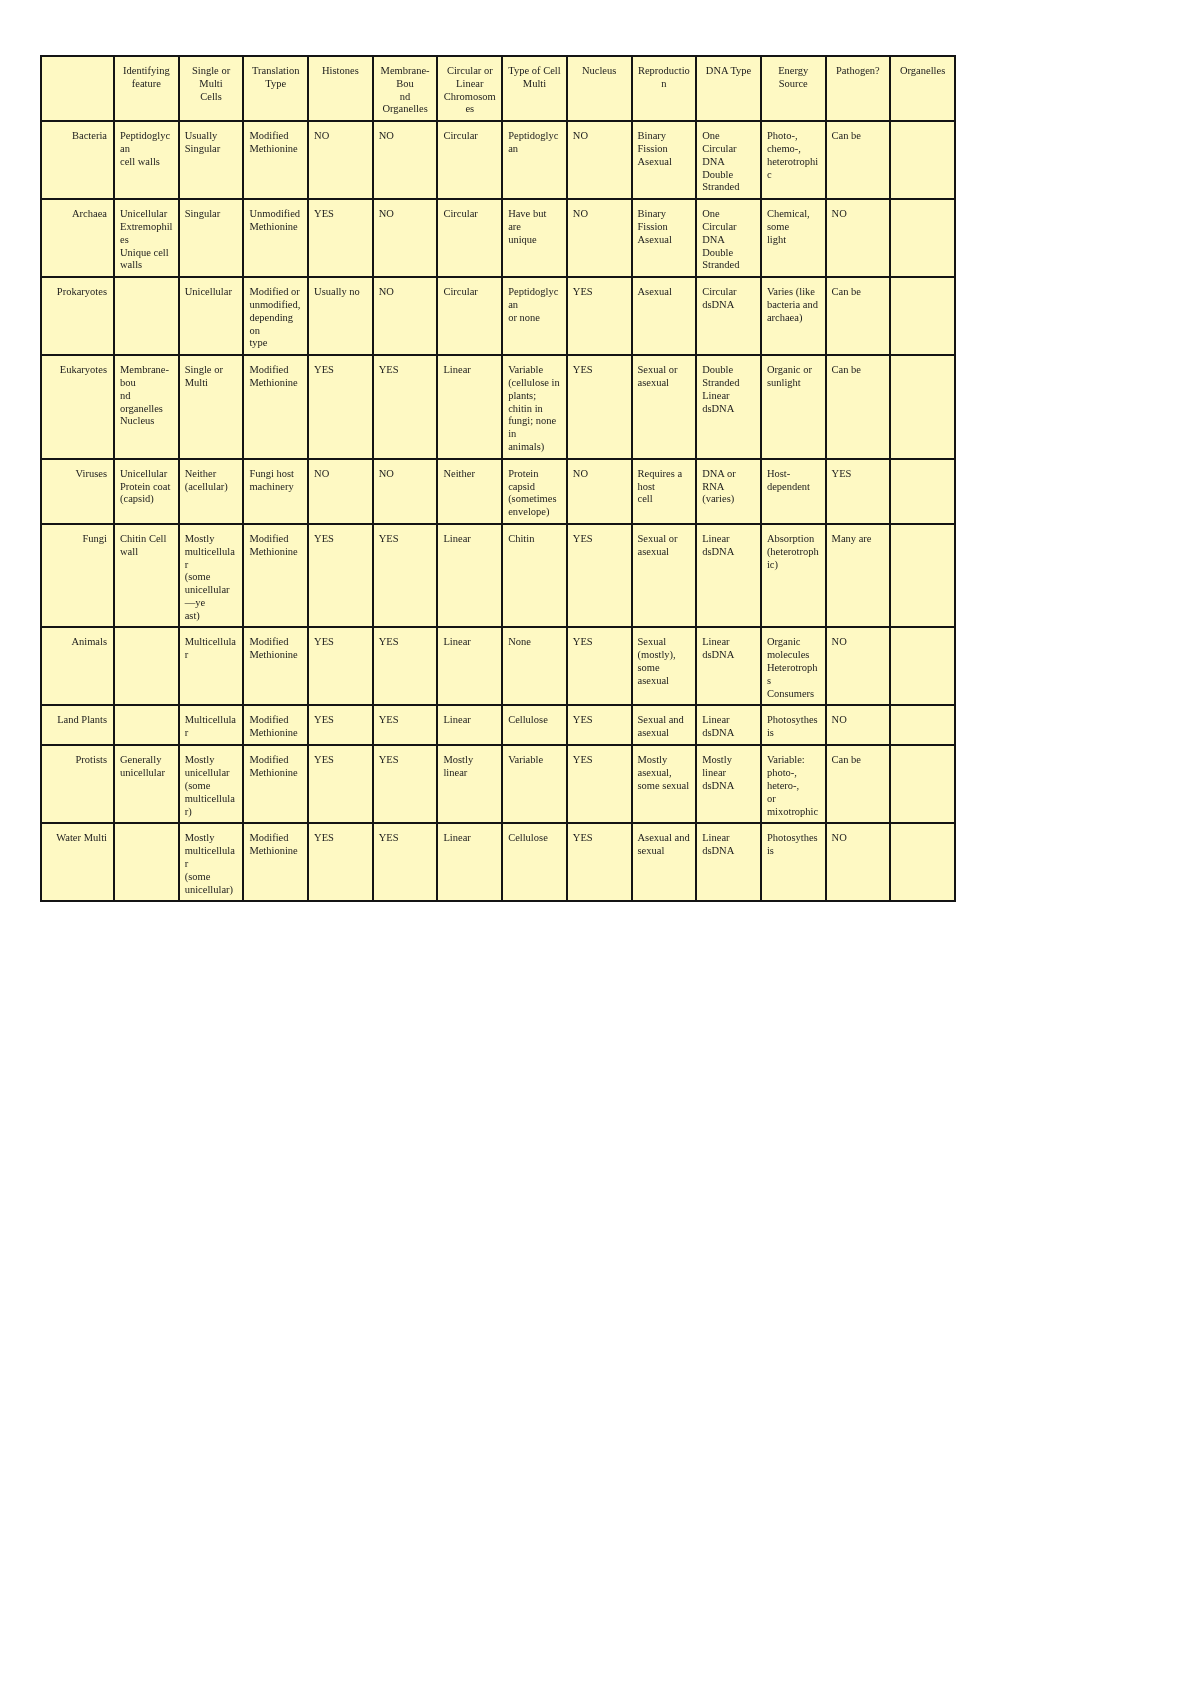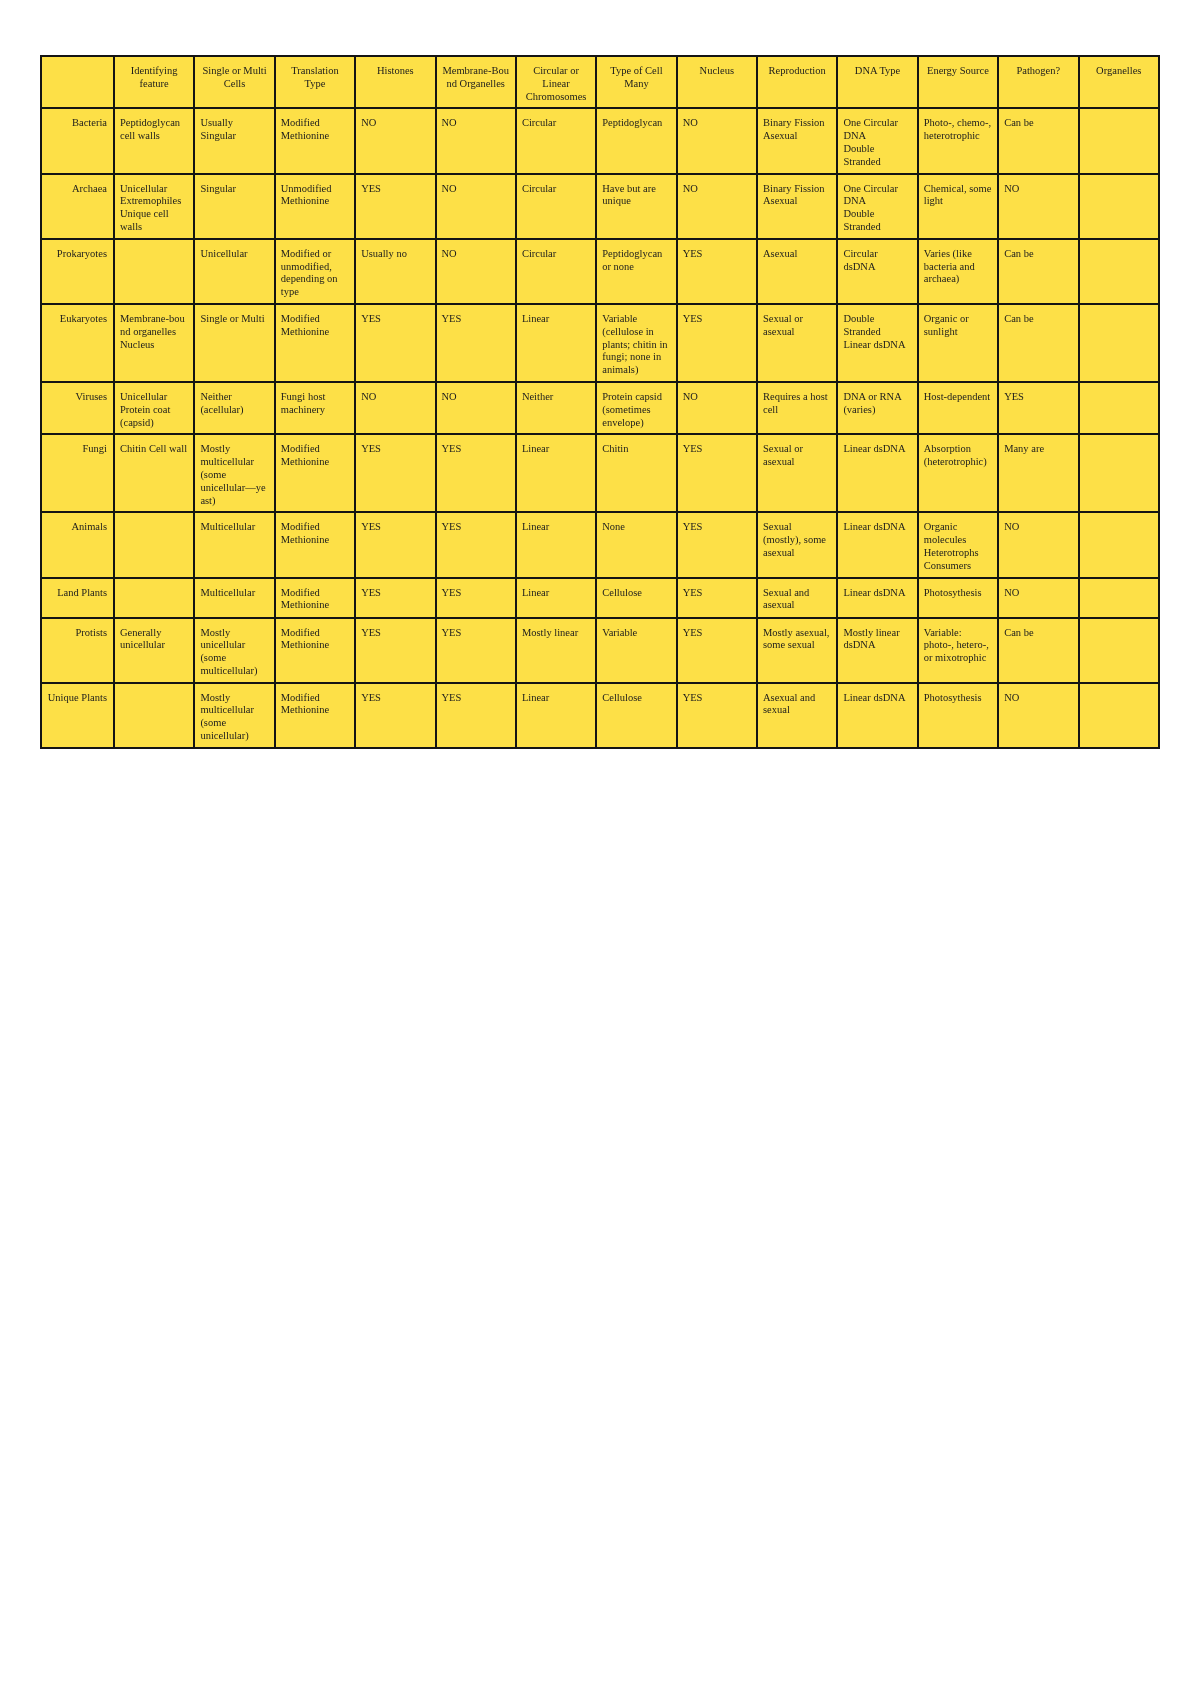--- a/index.html
+++ b/index.html
@@ -16,24 +16,24 @@
   }
   .page {
     position: absolute;
     inset: 0;
     background: #ffffff;
   }
   table.cmp {
     position: absolute;
     left: 40px;
     top: 55px;
-    width: 1120px;
+    width: 916px;
     border-collapse: collapse;
     table-layout: fixed;
-    background: #fde047;
+    background: #fef9c3;
   }
   table.cmp th, table.cmp td {
     border: 2px solid #141414;
     font-size: 10.5px;
     line-height: 1.22;
     font-weight: normal;
     padding: 4px 5px;
     vertical-align: top;
     white-space: pre-line;
     overflow: hidden;
@@ -72,21 +72,21 @@
 Cells</th>
           <th class="colhead">Translation
 Type</th>
           <th class="colhead">Histones</th>
           <th class="colhead">Membrane-Bou
 nd Organelles</th>
           <th class="colhead">Circular or
 Linear
 Chromosomes</th>
           <th class="colhead">Type of Cell
-Many</th>
+Multi</th>
           <th class="colhead">Nucleus</th>
           <th class="colhead">Reproduction</th>
           <th class="colhead">DNA Type</th>
           <th class="colhead">Energy Source</th>
           <th class="colhead">Pathogen?</th>
           <th class="colhead">Organelles</th>
         </tr>
       </thead>
     <tbody>
         <tr style="height: 58px;">
@@ -295,21 +295,21 @@
 some sexual</td>
           <td>Mostly linear
 dsDNA</td>
           <td>Variable:
 photo-, hetero-,
 or mixotrophic</td>
           <td>Can be</td>
           <td></td>
         </tr>
         <tr style="height: 58px;">
-          <th class="rowlabel">Unique Plants</th>
+          <th class="rowlabel">Water Multi</th>
           <td></td>
           <td>Mostly
 multicellular
 (some
 unicellular)</td>
           <td>Modified
 Methionine</td>
           <td>YES</td>
           <td>YES</td>
           <td>Linear</td>

